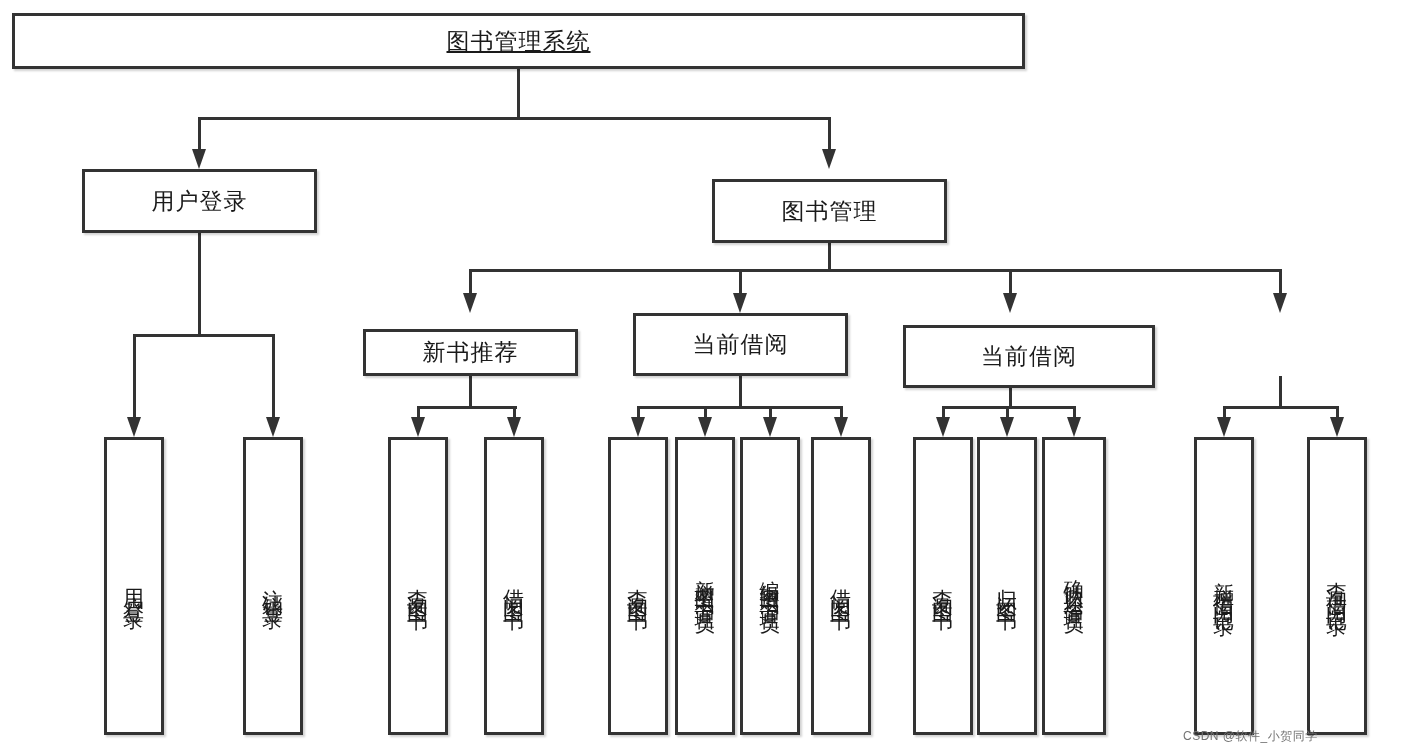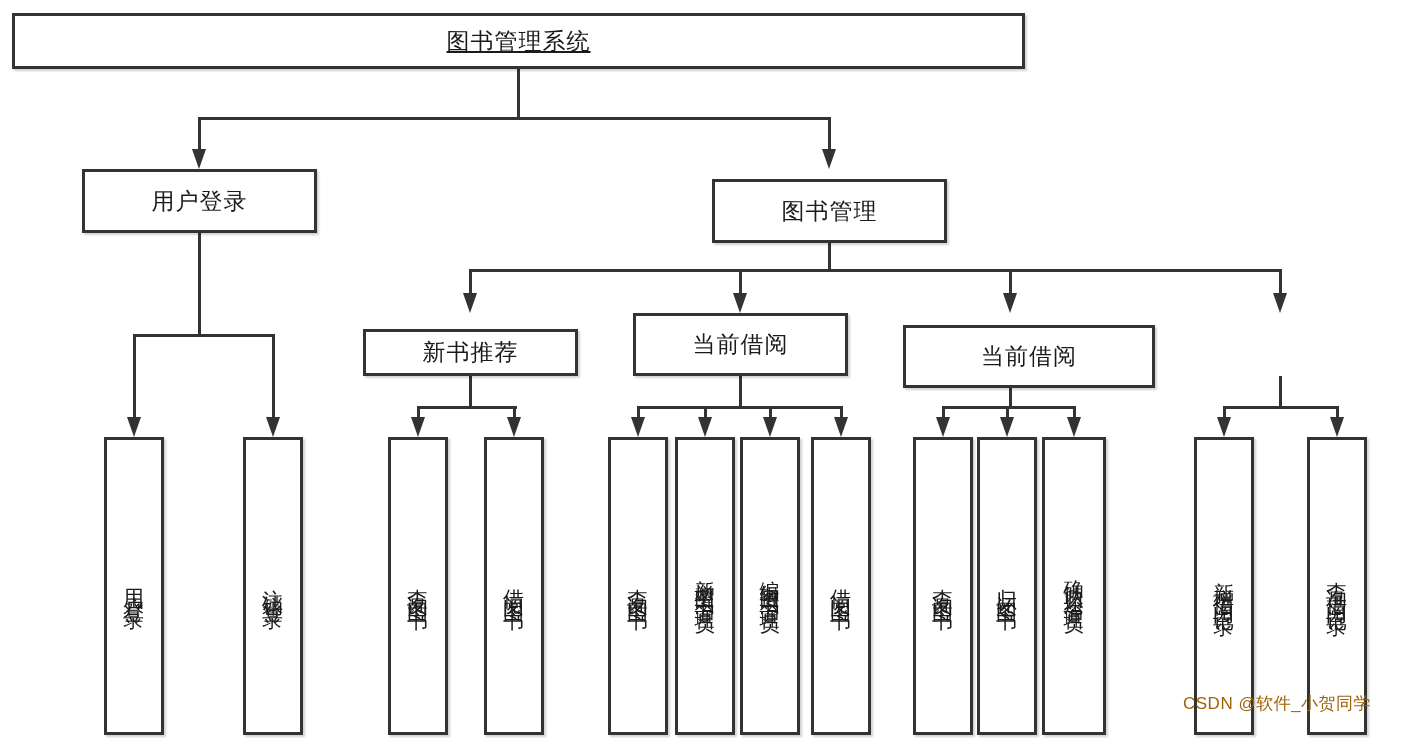--- a/index.html
+++ b/index.html
@@ -49,23 +49,23 @@
     position: absolute;
     width: 0; height: 0;
     border-left: 7px solid transparent;
     border-right: 7px solid transparent;
     border-top: 20px solid #333333;
     z-index: 1;
   }
   .watermark {
     position: absolute;
     left: 1183px;
-    top: 692px;
-    color: #a16207;
-    font-size: 17px;
+    top: 728px;
+    color: #737373;
+    font-size: 12px;
     letter-spacing: 0.5px;
     z-index: 5;
     white-space: nowrap;
   }
 </style>
 </head>
 <body>
 
 <div id="canvas">
 

